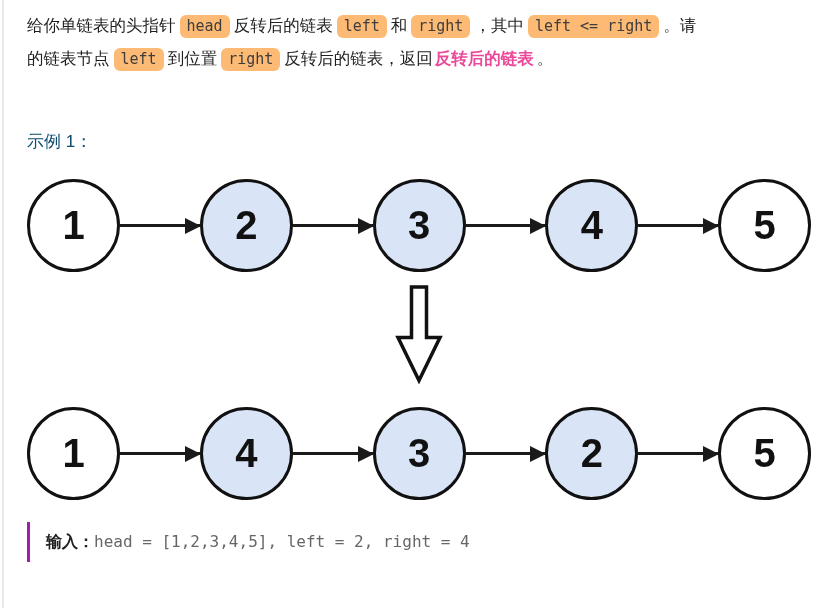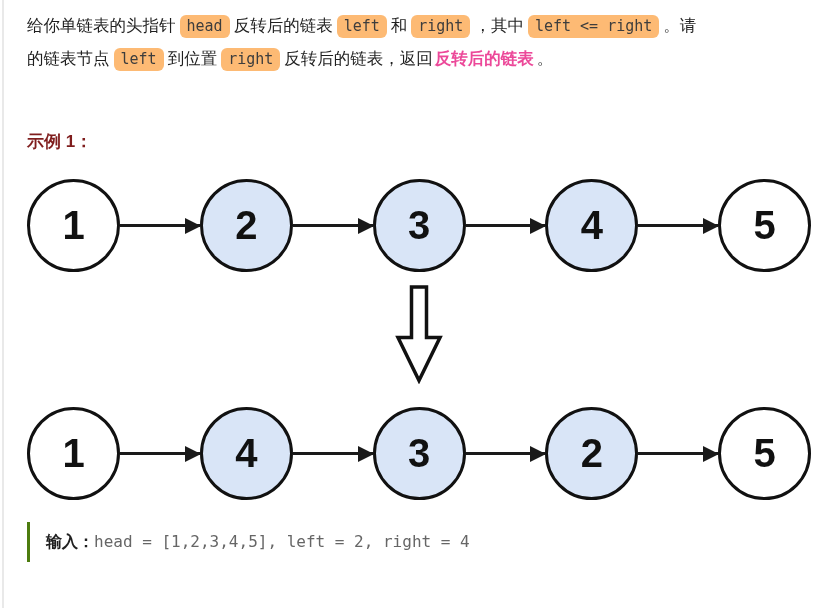--- a/index.html
+++ b/index.html
@@ -29,21 +29,21 @@
     background: #fdba74;
     border-radius: 6px;
     padding: 2px 7px 3px;
     margin: 0 4px;
     white-space: nowrap;
   }
   .statement strong { font-weight: 700; color: #ec4899; margin: 0 3px 0 2px; }
   
   .example-heading {
     margin: 56px 0 0;
-    font-size: 17px; font-weight: 700; line-height: 22px; color: #7f1d1d;
+    font-size: 17px; font-weight: 400; line-height: 22px; color: #0c4a6e;
   }
   
   .ll-row {
     display: flex; align-items: center;
     width: 784px; height: 93px;
   }
   .ll-row.before { margin-top: 26px; }
   .ll-row.after  { margin-top: 23px; }
   .node {
     box-sizing: border-box; flex-shrink: 0;
@@ -66,21 +66,21 @@
     border-top: 8px solid transparent;
     border-bottom: 8px solid transparent;
   }
   .transform-row {
     width: 784px; margin-top: 13px;
     display: flex; justify-content: center;
   }
   
   .io-block {
     margin: 22px 0 0;
-    border-left: 3px solid #4d7c0f;
+    border-left: 3px solid #a21caf;
     padding: 6px 0 6px 16px;
     font-family: "DejaVu Sans Mono", "Liberation Mono", monospace;
     font-size: 16px; line-height: 28px; color: #666666;
     white-space: pre;
   }
   .io-line { display: block; }
   .io-label {
     font-family: "Liberation Sans", sans-serif;
     font-weight: 700; color: #1f1f1f;
   }

